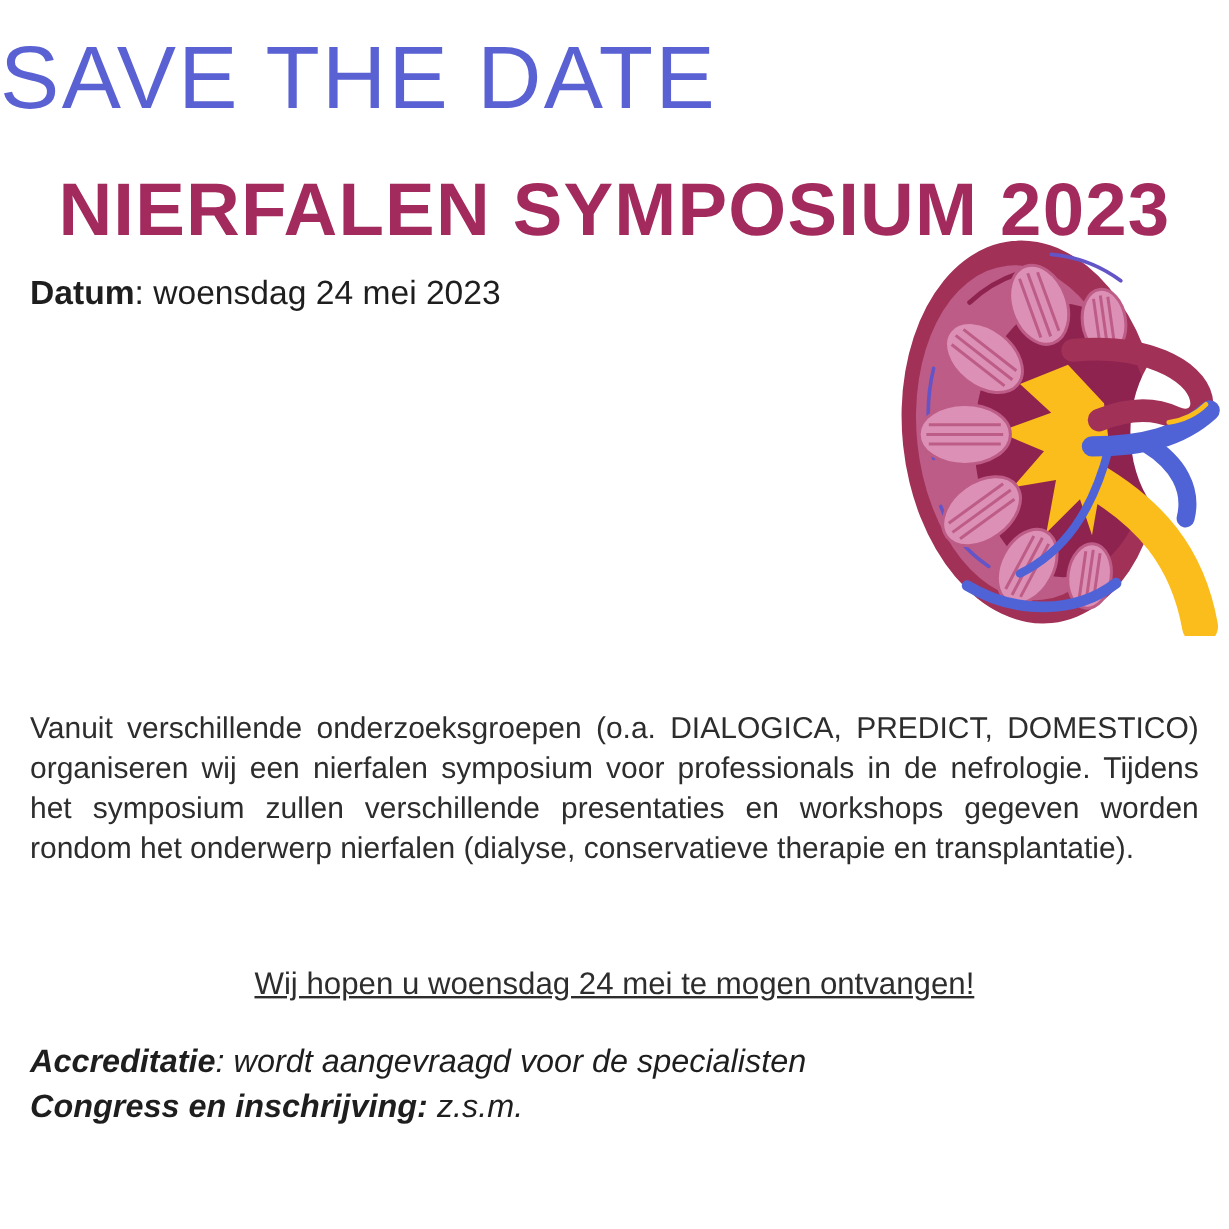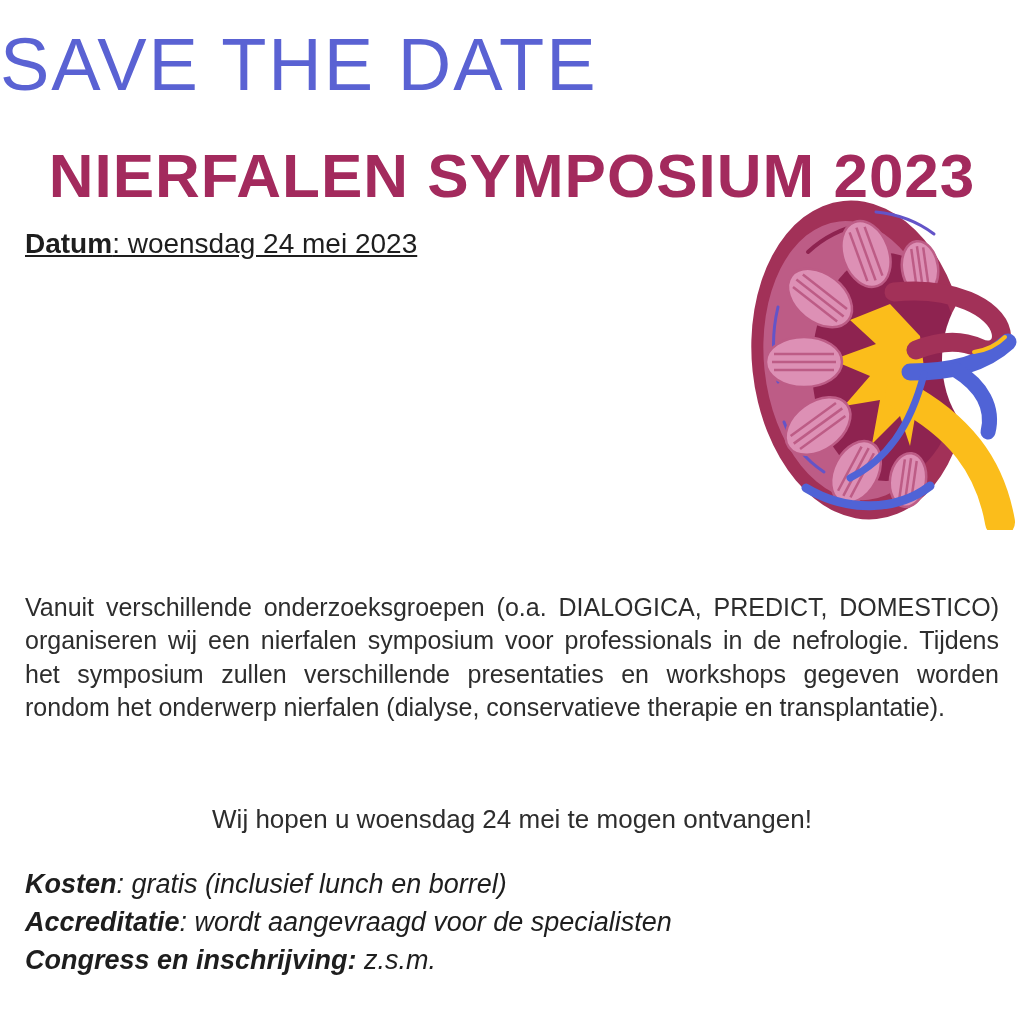--- a/index.html
+++ b/index.html
@@ -30,38 +30,38 @@
     letter-spacing: 1px;
     color: #a32a5d;
     margin: 16px;
     white-space: nowrap;
   }
 
   .details {
     left: 25px; top: 222px; width: 745px;
     font-size: 28px;
     line-height: 1.58;
-    text-decoration: underline;
   }
   .details p { margin: 0 0 15px 0; }
   .lbl { font-weight: 700; }
 
   .intro {
     left: 25px; top: 566px; width: 974px;
     font-size: 25px;
     line-height: 1.33;
     text-align: justify;
     color: #2d2d2d;
   }
 
   .hope {
     left: 0; right: 0; top: 778px;
     text-align: center;
     font-size: 26px;
     color: #2d2d2d;
+    text-decoration: underline;
   }
 
   .footer {
     left: 25px; top: 866px; width: 900px;
     font-size: 27px;
     line-height: 1.4;
     font-style: italic;
     color: #1e1e1e;
   }
   .footer .row { margin: 0; }
@@ -158,16 +158,15 @@
       <path d="M226 160 C240 158 250 152 257 145" stroke="#fbbd1b" stroke-width="4" fill="none" stroke-linecap="round"></path>
     </g>
   </svg>
 </div>
 
 <p class="abs intro">Vanuit verschillende onderzoeksgroepen (o.a. DIALOGICA, PREDICT, DOMESTICO) organiseren wij een nierfalen symposium voor professionals in de nefrologie. Tijdens het symposium zullen verschillende presentaties en workshops gegeven worden rondom het onderwerp nierfalen (dialyse, conservatieve therapie en transplantatie).</p>
 
 <p class="abs hope">Wij hopen u woensdag 24 mei te mogen ontvangen!</p>
 
 <div class="abs footer">
-  <p class="row"><span class="lbl">Kosten</span><span>: gratis (inclusief lunch en borrel)</span></p>
   <p class="row"><span class="lbl">Accreditatie</span><span>: wordt aangevraagd voor de specialisten</span></p>
   <p class="row"><span class="lbl">Congress en inschrijving:</span><span> z.s.m.</span></p>
 </div>
 
 </body></html>

